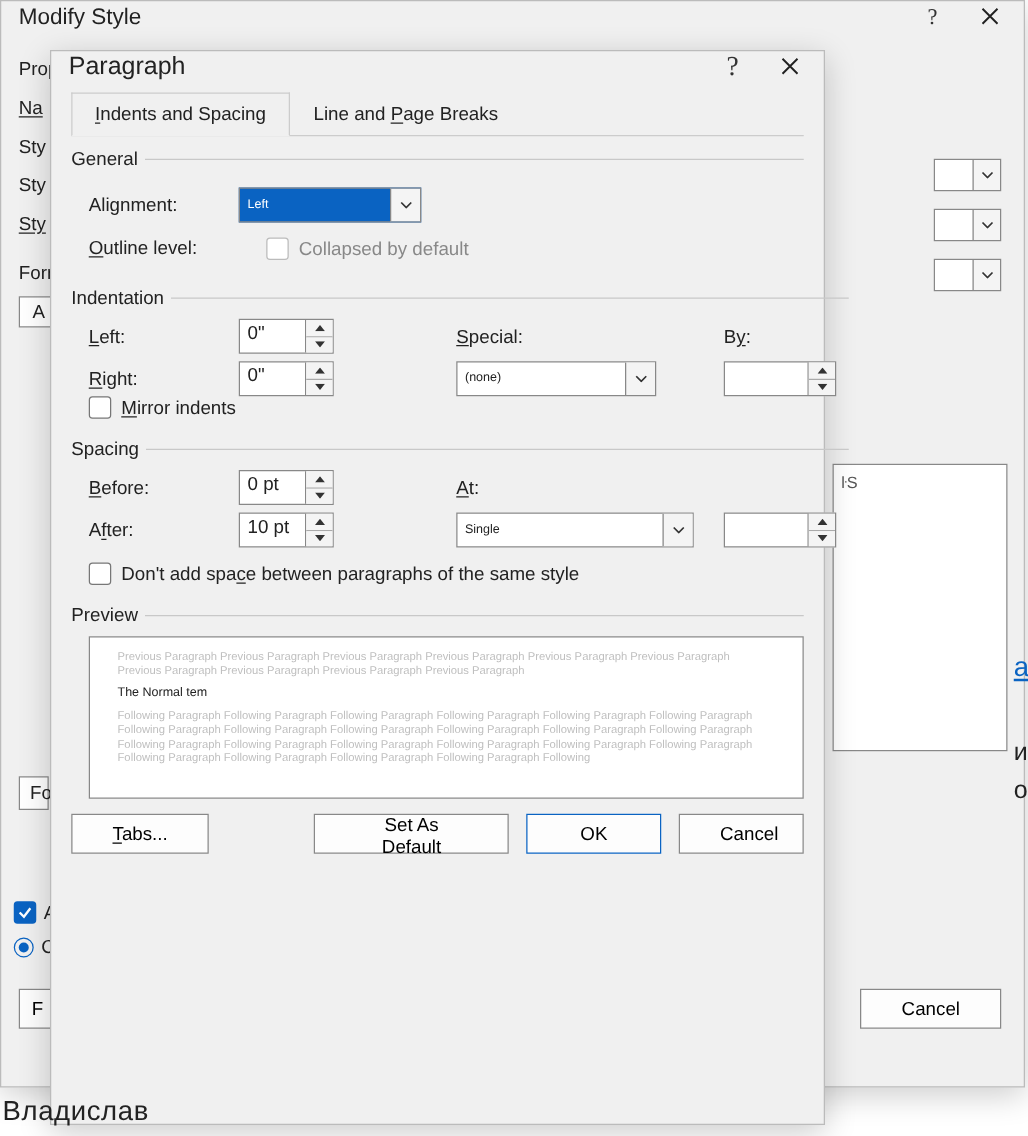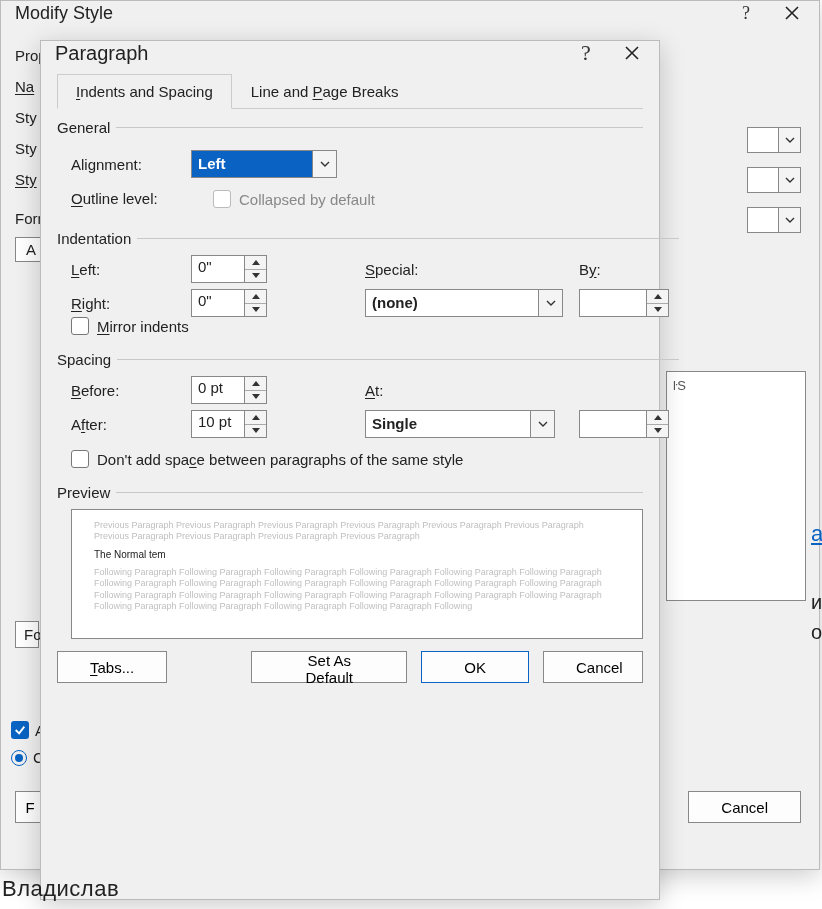--- a/index.html
+++ b/index.html
@@ -17,21 +17,21 @@
   .tab { padding:8px 18px; border:1px solid transparent; position:relative; top:1px; background:transparent; user-select:none; }
   .tab.active { background:#f0f0f0; border:1px solid #ccc; border-bottom:1px solid #f0f0f0; }
   fieldset.group { border:none; border-top:1px solid #c8c8c8; margin:8px 0 12px 0; padding:8px 0 0 14px; }
   fieldset.group > legend { padding:0 6px 0 0; font-size:15px; color:#222; margin-left:-14px; }
   .row { display:flex; align-items:center; margin:6px 0; }
   .lbl { width:120px; }
   .u { text-decoration: underline; text-underline-offset: 2px; }
   
   .combo { display:flex; border:1px solid #888; background:#fff; height:28px; }
   .combo.sel { background:#0a63c2; color:#fff; }
-  .combo .val { flex:1; padding:2px 6px; font-size:15px; line-height:22px;font-weight:bold; }
+  .combo .val { flex:1; padding:2px 6px; font-size:10px; line-height:22px; }
   .combo .btn { width:24px; border-left:1px solid #888; display:flex; align-items:center; justify-content:center; background:#f4f4f4; }
   .combo .btn svg { width:10px; height:6px; }
   .spinner { display:flex; border:1px solid #888; background:#fff; height:28px; width:76px; }
   .spinner .val { flex:1; padding:2px 6px; font-size:15px; }
   .spinner .arrows { width:22px; border-left:1px solid #888; display:flex; flex-direction:column; }
   .spinner .arrows div { flex:1; display:flex; align-items:center; justify-content:center; background:#f4f4f4; }
   .spinner .arrows div:first-child { border-bottom:1px solid #aaa; }
   .spinner .arrows svg { width:8px; height:5px; }
   .chk { display:flex; align-items:center; gap:8px; margin:6px 0 4px 0; }
   .chk .box { width:18px; height:18px; border:1px solid #777; border-radius:3px; background:#fff; display:flex; align-items:center; justify-content:center; }
@@ -227,21 +227,21 @@
                 </div>
                 <div>
                   <svg>
                     <use href="#tri-dn"></use>
                   </svg>
                 </div>
               </div>
           </div>
         </div>
         <div class="cell">
-          <div class="combo" style="width:198px">
+          <div class="combo" style="width:160px">
             <div class="val">(none)</div>
             <div class="btn">
                 <svg>
                   <use href="#chev-down"></use>
                 </svg>
               </div>
           </div>
         </div>
         <div class="cell">
           <div class="spinner" style="width:90px">

